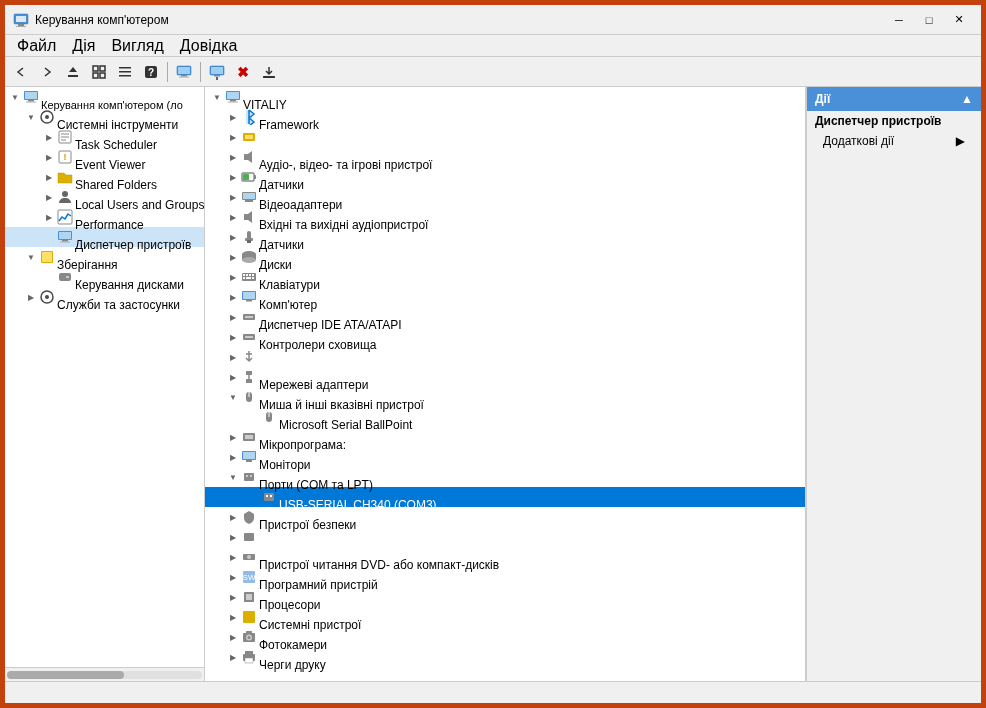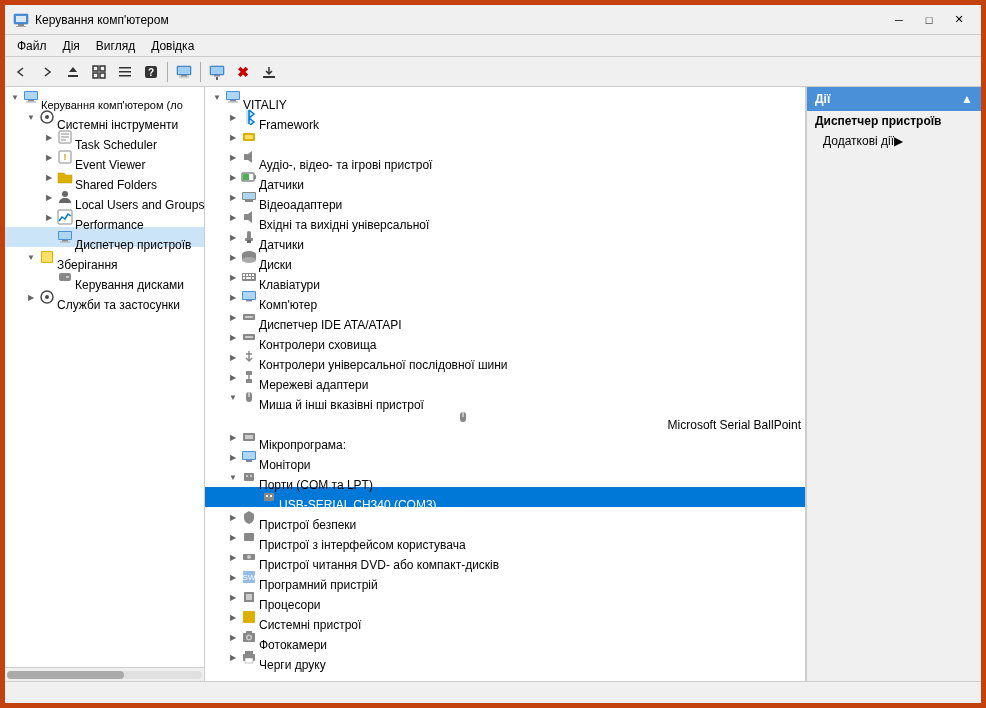--- a/index.html
+++ b/index.html
@@ -65,21 +65,21 @@
       height: 22px;
       display: flex;
       align-items: center;
       padding: 0 4px;
       background: #f0f0f0;
       border-bottom: 1px solid #ccc;
     }
     .menu-item {
       padding: 2px 8px;
       cursor: pointer;
-      font-size: 12px;
+      font-size: 16px;
     }
 
     
     .toolbar {
       height: 30px;
       display: flex;
       align-items: center;
       padding: 0 4px;
       background: #f0f0f0;
       border-bottom: 1px solid #ccc;
@@ -573,21 +573,21 @@
       </div>
 
       <div class="device-tree-node" style="padding-left:20px;">
         <div class="tree-expand">▶</div>
         <div class="tree-icon">
           <svg width="16" height="16" viewBox="0 0 16 16">
               <rect x="3" y="5" width="4" height="6" rx="0.5" fill="#888"></rect>
               <path d="M7 5l4-3v12l-4-3" fill="#888"></path>
             </svg>
         </div>
-        <span class="tree-label">Вхідні та вихідні універсальної</span>
+        <span class="tree-label">Вхідні та вихідні аудіопристрої</span>
       </div>
 
       <div class="device-tree-node" style="padding-left:20px;">
         <div class="tree-expand">▶</div>
         <div class="tree-icon">
           <svg width="16" height="16" viewBox="0 0 16 16">
               <rect x="6" y="2" width="4" height="9" rx="2" fill="#888"></rect>
               <rect x="4" y="9" width="8" height="3" rx="1" fill="#888"></rect>
               <rect x="6" y="11" width="4" height="3" rx="0.5" fill="#666"></rect>
             </svg>
@@ -658,21 +658,20 @@
         <span class="tree-label">Контролери сховища</span>
       </div>
 
       <div class="device-tree-node" style="padding-left:20px;">
         <div class="tree-expand">▶</div>
         <div class="tree-icon">
           <svg width="16" height="16" viewBox="0 0 16 16">
               <path d="M8 2v10M5 9l3 3 3-3M5 5h6" stroke="#888" stroke-width="1.5" fill="none"></path>
             </svg>
         </div>
-        <span class="tree-label">Контролери універсальної послідовної шини</span>
       </div>
 
       <div class="device-tree-node" style="padding-left:20px;">
         <div class="tree-expand">▶</div>
         <div class="tree-icon">
           <svg width="16" height="16" viewBox="0 0 16 16">
               <rect x="5" y="10" width="6" height="4" rx="0.5" fill="#888"></rect>
               <rect x="5" y="2" width="6" height="4" rx="0.5" fill="#888"></rect>
               <line x1="8" y1="6" x2="8" y2="10" stroke="#888" stroke-width="1.5"></line>
             </svg>
@@ -685,21 +684,21 @@
         <div class="tree-icon">
           <svg width="16" height="16" viewBox="0 0 16 16">
               <rect x="5" y="3" width="6" height="10" rx="3" fill="#888"></rect>
               <line x1="8" y1="3" x2="8" y2="8" stroke="#fff" stroke-width="1"></line>
             </svg>
         </div>
         <span class="tree-label">Миша й інші вказівні пристрої</span>
       </div>
 
 
-      <div class="device-tree-node" style="padding-left:40px;justify-content:space-between;">
+      <div class="device-tree-node" style="padding-left:40px;">
         <div class="tree-expand"> </div>
         <div class="tree-icon">
           <svg width="16" height="16" viewBox="0 0 16 16">
               <rect x="5" y="3" width="6" height="10" rx="3" fill="#888"></rect>
               <line x1="8" y1="3" x2="8" y2="8" stroke="#fff" stroke-width="1"></line>
             </svg>
         </div>
         <span class="tree-label">Microsoft Serial BallPoint</span>
       </div>
 
@@ -760,21 +759,20 @@
         <span class="tree-label">Пристрої безпеки</span>
       </div>
 
       <div class="device-tree-node" style="padding-left:20px;">
         <div class="tree-expand">▶</div>
         <div class="tree-icon">
           <svg width="16" height="16" viewBox="0 0 16 16">
               <rect x="3" y="4" width="10" height="8" rx="1" fill="#888"></rect>
             </svg>
         </div>
-        <span class="tree-label">Пристрої з інтерфейсом користувача</span>
       </div>
 
       <div class="device-tree-node" style="padding-left:20px;">
         <div class="tree-expand">▶</div>
         <div class="tree-icon">
           <svg width="16" height="16" viewBox="0 0 16 16">
               <rect x="2" y="5" width="12" height="6" rx="1" fill="#888"></rect>
               <circle cx="8" cy="8" r="2" fill="#ccc"></circle>
             </svg>
         </div>
@@ -841,21 +839,21 @@
     </div>
 
     <div class="right-panel">
       <div class="actions-header">
         <span>Дії</span>
         <span style="cursor:pointer;">▲</span>
       </div>
       <div class="action-item">
         <span>Диспетчер пристроїв</span>
       </div>
-      <div class="action-item-sub" style="display:flex;justify-content:flex-start;">
+      <div class="action-item-sub" style="display:flex;justify-content:space-between;">
         <span>Додаткові дії</span>
         <span>▶</span>
       </div>
     </div>
 
   </div>
 
   <div class="statusbar">
     <span style="font-size:11px;color:#333;"></span>
   </div>

